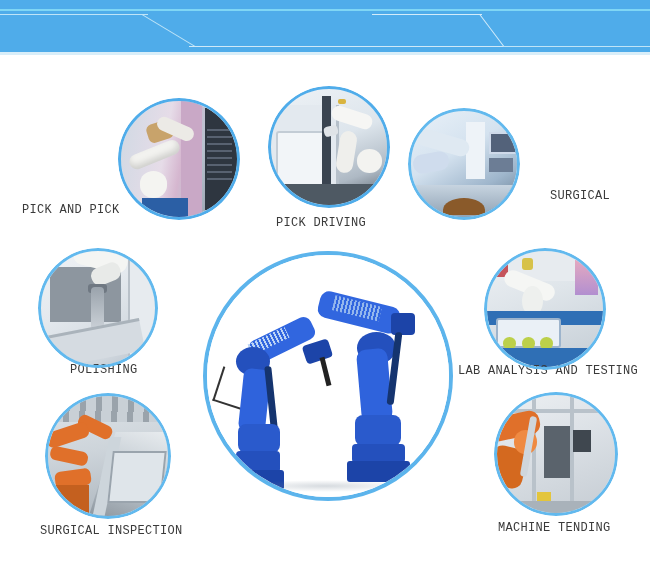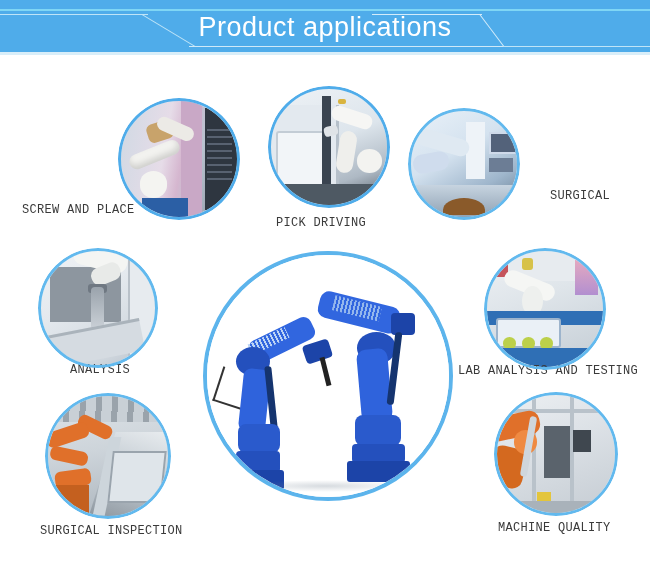--- a/index.html
+++ b/index.html
@@ -277,42 +277,41 @@
 <div id="page">
 
   <div class="header">
     <div class="header-topline"></div>
     <div class="rule-left"></div>
     <div class="diag-left"></div>
     <div class="title-underline"></div>
     <div class="rule-right-upper"></div>
     <div class="diag-right"></div>
     <div class="rule-right-lower"></div>
-    <div class="header-title">Product applications</div>
     <div class="header-bottomline"></div>
   </div>
 
   <div class="tile">
     <div class="circ" style="left:118px; top:98px; width:122px; height:122px;">
       <div class="photo">
         <div class="scene">
           <div class="pp-bg"></div>
             <div class="pp-panel"></div>
             <div class="pp-dark"></div>
           <div class="pp-grid"></div>
             <div class="pp-ochre"></div>
             <div class="pp-arm2"></div>
           <div class="pp-arm1"></div>
             <div class="pp-head"></div>
             <div class="pp-base"></div>
         </div>
       </div>
       <div class="ring"></div>
     </div>
-    <div class="lbl" style="left:22px; top:203px;">SCREW AND PLACE</div>
+    <div class="lbl" style="left:22px; top:203px;">PICK AND PICK</div>
   </div>
 
   <div class="tile">
     <div class="circ" style="left:268px; top:86px; width:122px; height:122px;">
       <div class="photo">
         <div class="scene">
           <div class="sd-bg"></div>
             <div class="sd-mach"></div>
             <div class="sd-mach2"></div>
           <div class="sd-slot"></div>
@@ -357,21 +356,21 @@
             <div class="po-right"></div>
           <div class="po-arm"></div>
             <div class="po-arm2"></div>
             <div class="po-tool2"></div>
           <div class="po-tool"></div>
             <div class="po-ramp"></div>
         </div>
       </div>
       <div class="ring soft"></div>
     </div>
-    <div class="lbl" style="left:70px; top:363px;">ANALYSIS</div>
+    <div class="lbl" style="left:70px; top:363px;">POLISHING</div>
   </div>
 
   <div class="tile">
     <div class="circ" style="left:484px; top:248px; width:122px; height:122px;">
       <div class="photo">
         <div class="scene">
           <div class="la-bg"></div>
             <div class="la-top"></div>
             <div class="la-red"></div>
           <div class="la-yel"></div>
@@ -423,21 +422,21 @@
             <div class="mt-arm1"></div>
             <div class="mt-arm2"></div>
           <div class="mt-el"></div>
             <div class="mt-hose"></div>
             <div class="mt-yel"></div>
           <div class="mt-base"></div>
         </div>
       </div>
       <div class="ring soft"></div>
     </div>
-    <div class="lbl" style="left:498px; top:521px;">MACHINE QUALITY</div>
+    <div class="lbl" style="left:498px; top:521px;">MACHINE TENDING</div>
   </div>
 
   <div class="center-circ" style="left:203px; top:251px; width:250px; height:250px;">
     <div class="cr-stage">
 
       <div class="r-fore"></div>
       <div class="r-logo"></div>
       <div class="r-wr"></div>
       <div class="r-el"></div>
       <div class="r-up"></div>

